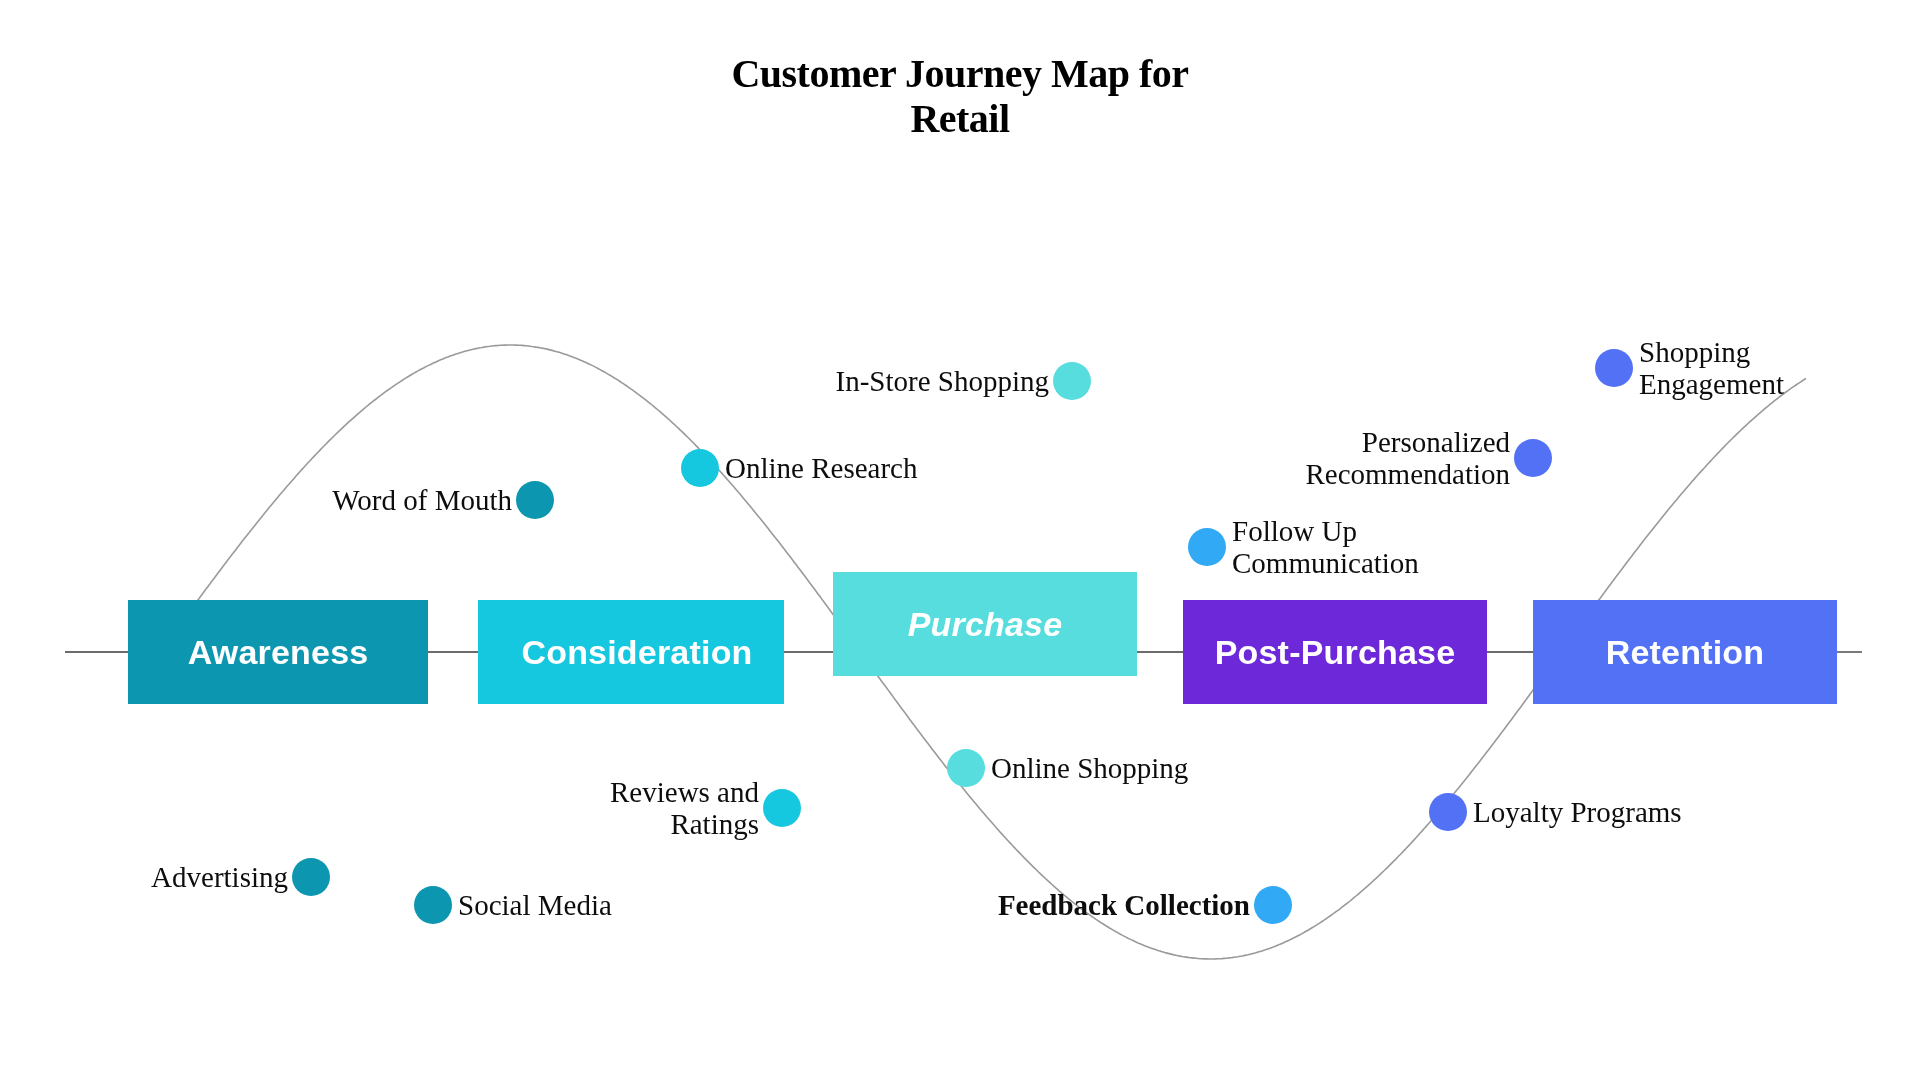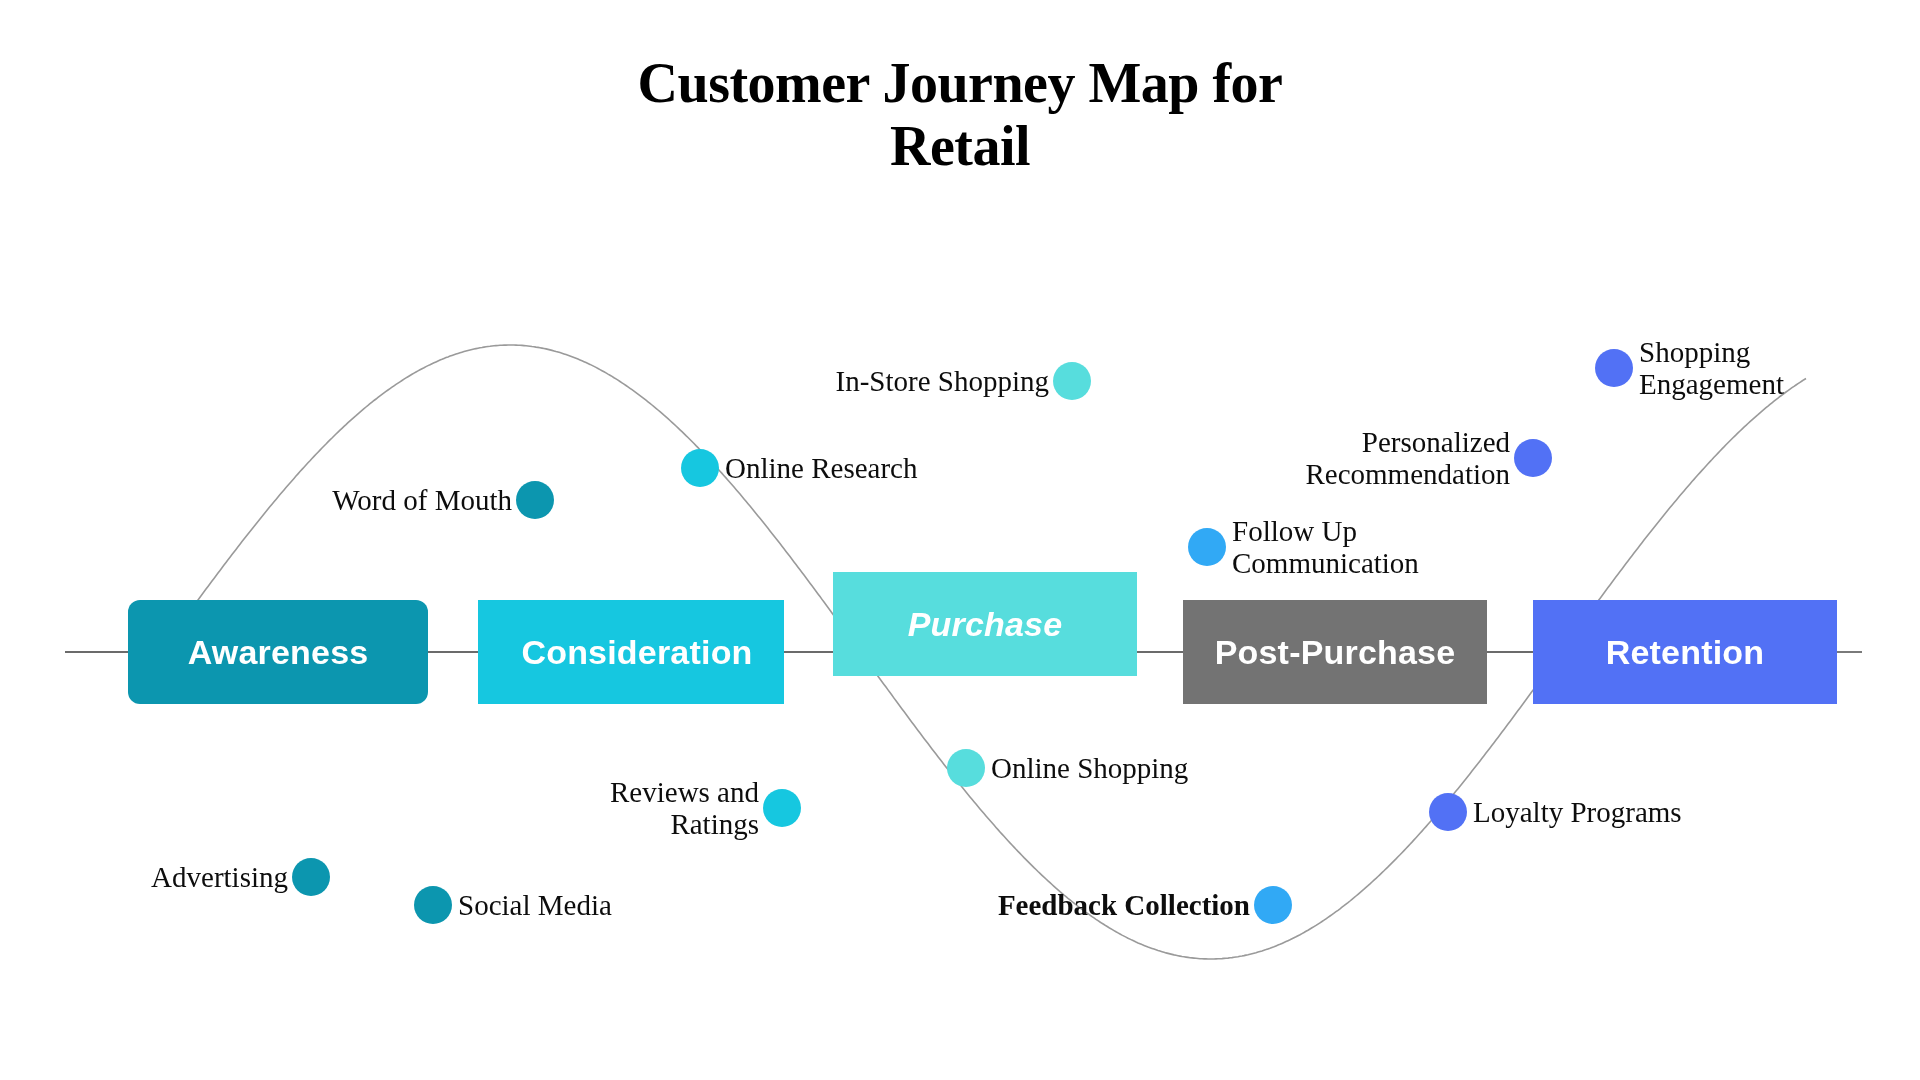--- a/index.html
+++ b/index.html
@@ -28,21 +28,21 @@
     top: 52px;
     transform: translateX(-50%);
     width: 1100px;
     text-align: center;
     line-height: 1.12;
   }
   #title-block .title-line {
     display: block;
     font-family: "Liberation Serif", "DejaVu Serif", serif;
     font-weight: bold;
-    font-size: 56px;
+    font-size: 40px;
     color: #000000;
     letter-spacing: -0.5px;
   }
 
   
   #wave-layer {
     position: absolute;
     left: 0;
     top: 0;
     width: 1920px;
@@ -120,30 +120,30 @@
         <line x1="65" y1="652" x2="128" y2="652" stroke="#6b6b6b" stroke-width="1.8"></line>
         <line x1="428" y1="652" x2="478" y2="652" stroke="#6b6b6b" stroke-width="1.8"></line>
         <line x1="784" y1="652" x2="833" y2="652" stroke="#6b6b6b" stroke-width="1.8"></line>
         <line x1="1137" y1="652" x2="1183" y2="652" stroke="#6b6b6b" stroke-width="1.8"></line>
         <line x1="1487" y1="652" x2="1533" y2="652" stroke="#6b6b6b" stroke-width="1.8"></line>
         <line x1="1837" y1="652" x2="1862" y2="652" stroke="#6b6b6b" stroke-width="1.8"></line>
       </g>
   </svg>
 
   <div id="stages-layer">
-      <div class="stage-box" style="left: 128px; top: 600px; width: 300px; background: rgb(12, 150, 175); border-radius: 12px;">
+      <div class="stage-box" style="left: 128px; top: 600px; width: 300px; background: rgb(12, 150, 175);">
         <span class="stage-label">Awareness</span>
       </div>
       <div class="stage-box" style="left: 478px; top: 600px; width: 306px; background: rgb(22, 199, 224); padding-left: 12px;">
         <span class="stage-label">Consideration</span>
       </div>
       <div class="stage-box" style="left: 833px; top: 572px; width: 304px; background: rgb(87, 221, 221); font-style: italic;">
         <span class="stage-label">Purchase</span>
       </div>
-      <div class="stage-box" style="left: 1183px; top: 600px; width: 304px; background: #737373; align-items: center;">
+      <div class="stage-box" style="left: 1183px; top: 600px; width: 304px; background: #6d28d9; align-items: center;">
         <span class="stage-label">Post-Purchase</span>
       </div>
       <div class="stage-box" style="left: 1533px; top: 600px; width: 304px; background: rgb(82, 113, 245);">
         <span class="stage-label">Retention</span>
       </div>
     </div>
 
   <div id="touchpoints-layer">
       <div class="touchpoint left-label" style="top: 858px; height: 38px; left: -308px; width: 638px;">
         <span class="tp-text">

